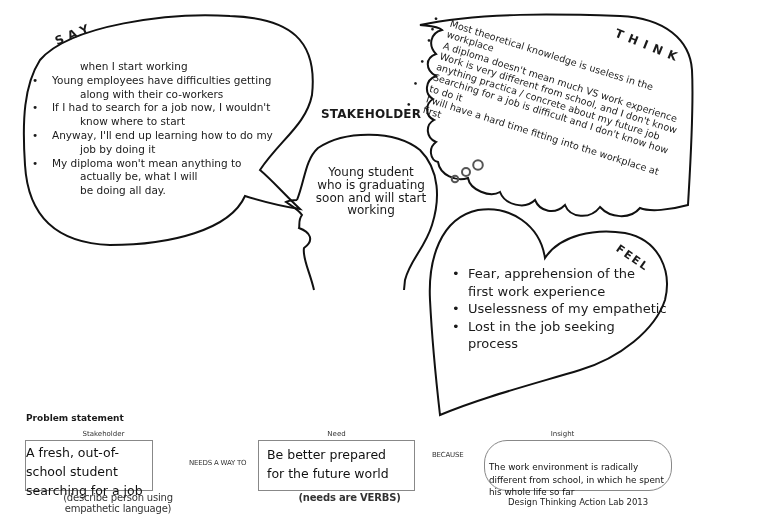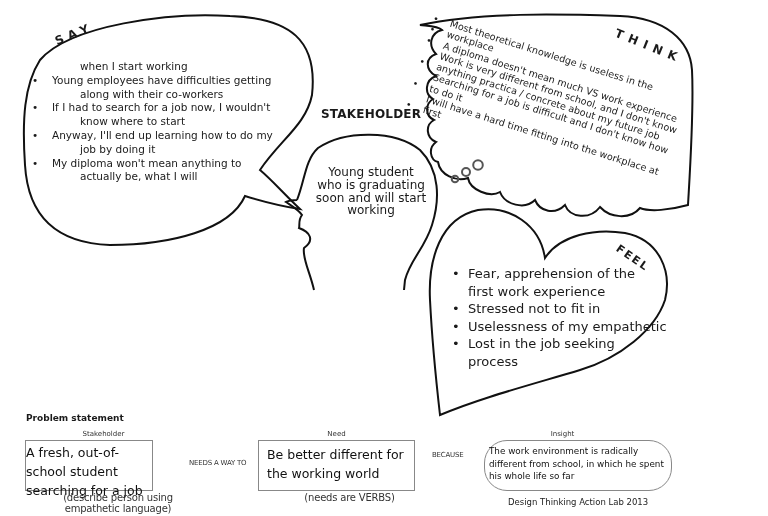--- a/index.html
+++ b/index.html
@@ -73,20 +73,21 @@
 <ul class="abs say-list">
   <li class="cont"><span>when I start working</span></li>
   <li><span>Young employees have difficulties getting</span></li>
   <li class="cont"><span>along with their co-workers</span></li>
   <li><span>If I had to search for a job now, I wouldn't</span></li>
   <li class="cont"><span>know where to start</span></li>
   <li><span>Anyway, I'll end up learning how to do my</span></li>
   <li class="cont"><span>job by doing it</span></li>
   <li><span>My diploma won't mean anything to</span></li>
   <li class="cont"><span>actually be, what I will</span></li>
+  <li class="cont"><span>be doing all day.</span></li>
 </ul>
 
 <div class="abs stake-title">STAKEHOLDER</div>
 <div class="abs stake-text">Young student who is graduating soon and will start working</div>
 
 <div class="abs think-title">THINK</div>
 <div class="abs think-wrap">
   <div class="b">Most theoretical knowledge is useless in the</div>
   <div class="b">workplace</div>
   <div class="b">A diploma doesn't mean much VS work experience</div>
@@ -95,42 +96,41 @@
   <div>Searching for a job is difficult and I don't know how</div>
   <div class="b">to do it</div>
   <div>I will have a hard time fitting into the workplace at</div>
   <div class="b">first</div>
 </div>
 
 <div class="abs feel-title">FEEL</div>
 <ul class="abs feel-list">
   <li><span>Fear, apprehension of the</span></li>
   <li class="cont"><span>first work experience</span></li>
-  <li><span>Stressed not to fit in</span></li>
   <li><span>Uselessness of my empathetic</span></li>
   <li><span>Lost in the job seeking</span></li>
   <li class="cont"><span>process</span></li>
 </ul>
 
 <div class="abs ps-title">Problem statement</div>
 
 <div class="abs col-label" style="left:25px; top:430px; width:157px;">Stakeholder</div>
 <div class="abs box box-big" style="left:25px; top:440px; width:128px; height:51px; padding:2px 0 0 0;">
   <span>A fresh, out-of-school student searching for a job</span>
 </div>
 <div class="abs hint" style="left:25px; top:492px; width:160px;">(describe person using empathetic language)</div>
 
 <div class="abs connector" style="left:189px; top:459px;">NEEDS A WAY TO</div>
 
 <div class="abs col-label" style="left:258px; top:430px; width:157px;">Need</div>
 <div class="abs box box-big" style="left:258px; top:440px; width:157px; height:51px; padding:4px 8px 0 8px;">
-  <span>Be better different for the working world</span>
+  <span>Be better prepared for the future world</span>
 </div>
-<div class="abs hint" style="left:258px; top:492px; width:157px;">(needs are VERBS)</div>
+<div class="abs hint" style="left:258px; top:492px; width:157px;font-weight:bold;">(needs are VERBS)</div>
 
 <div class="abs connector" style="left:432px; top:451px;">BECAUSE</div>
 
 <div class="abs col-label" style="left:484px; top:430px; width:157px;">Insight</div>
-<div class="abs box box-small" style="left:484px; top:440px; width:188px; height:51px; padding:4px 4px 0 4px;border-radius:23px;">
+<div class="abs box box-small" style="left:484px; top:440px; width:188px; height:51px; padding:20px 4px 0 4px;border-radius:23px;">
   <span>The work environment is radically different from school, in which he spent his whole life so far</span>
 </div>
 
 <div class="abs footer">Design Thinking Action Lab 2013</div>
 
 </body></html>

